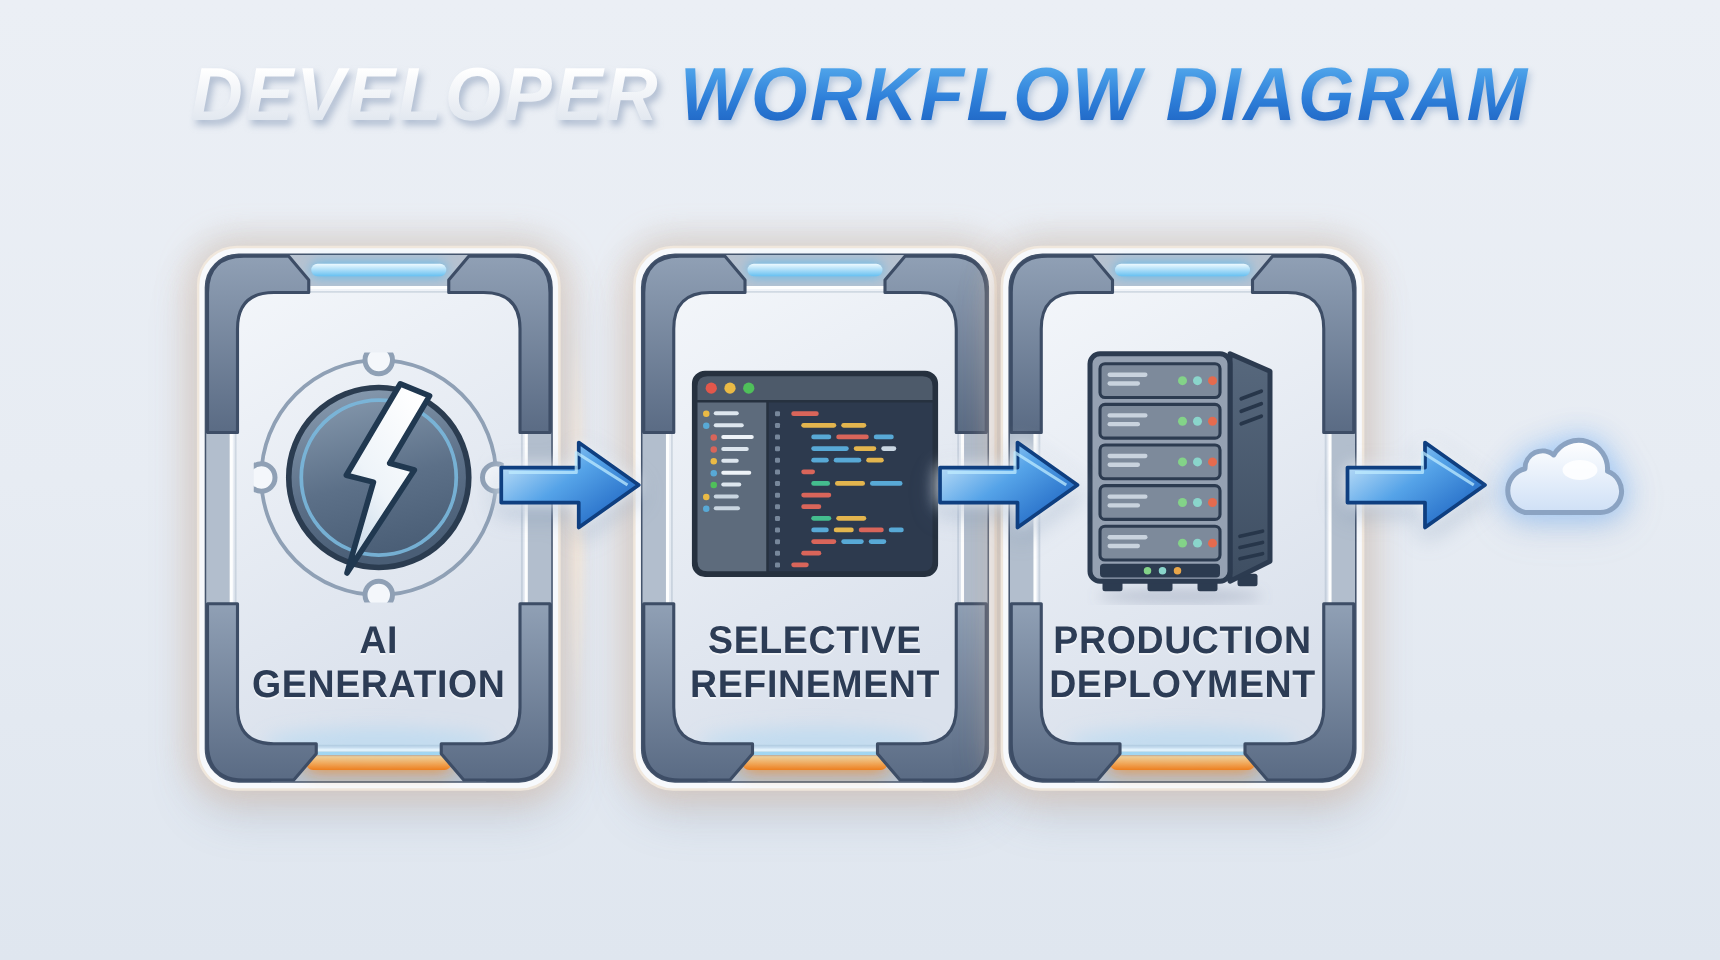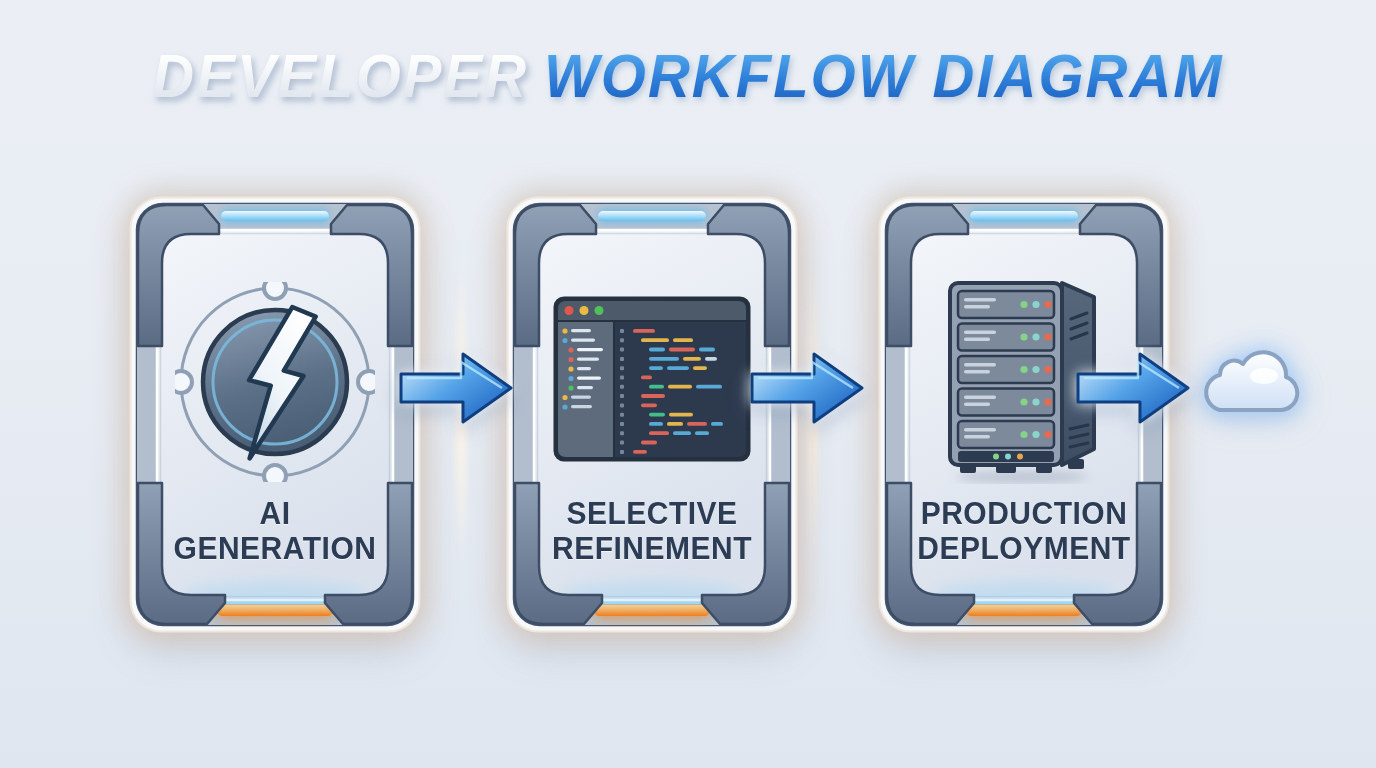--- a/index.html
+++ b/index.html
@@ -26,21 +26,21 @@
     margin-right:16px;
   }
   .t-blue{
     background:linear-gradient(180deg,#5cb2f0 5%,#2e7fd9 55%,#1a5cbc 100%);
     -webkit-background-clip:text;background-clip:text;color:transparent;
     filter:drop-shadow(2px 3px 3px rgba(120,150,190,.45));
   }
 
   
   .card{position:absolute;width:292px;height:437px;top:196px;}
-  .card-1{left:129px;} .card-2{left:506px;} .card-3{left:878px;}
+  .card-1{left:157px;} .card-2{left:506px;} .card-3{left:800px;}
   .halo{
     position:absolute;inset:2px;border-radius:32px;
     box-shadow:0 0 24px 9px rgba(255,190,140,.38),
                0 -6px 20px 4px rgba(150,205,245,.32),
                0 18px 38px rgba(100,122,152,.25);
   }
   .frame-slot, .frame-slot svg{position:absolute;inset:0;width:292px;height:437px;}
   .card-icon{position:absolute;}
   .icon-bolt{left:46px;top:86px;width:200px;height:200px;}
   .icon-editor{left:47px;top:100px;width:198px;height:166px;}

